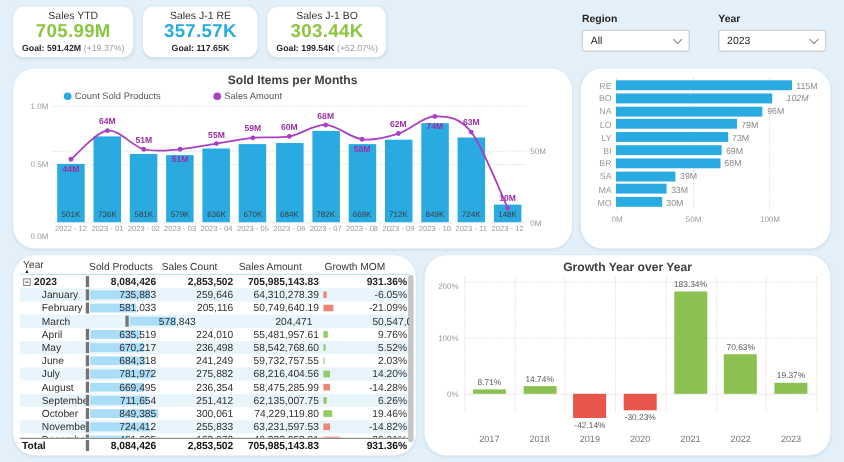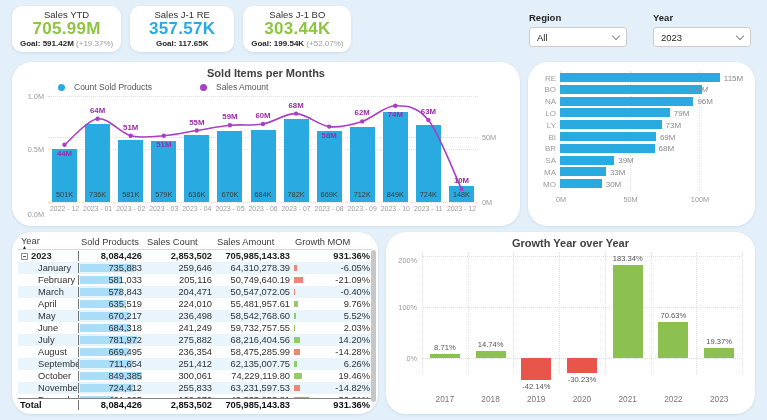--- a/index.html
+++ b/index.html
@@ -20,21 +20,21 @@
   .slicer-label{font-size:9.5px;font-weight:700;color:#252423;margin-bottom:4px;}
   .slicer-box{height:20px;background:#fff;border:1px solid #cccccc;border-radius:3px;display:flex;align-items:center;justify-content:space-between;padding:0 7px;font-size:9.5px;color:#252423;cursor:pointer;}
   .chev{width:6px;height:6px;border-right:1px solid #888;border-bottom:1px solid #888;transform:rotate(45deg);margin-top:-3px;}
   
   .row{display:flex;gap:8px;}
   .panel{background:#fff;border-radius:20px;box-shadow:0 1px 3px rgba(90,140,190,.18);}
   .chart-title{font-size:11px;font-weight:700;color:#404040;text-align:center;line-height:13px;}
   .panel-combo{width:508px;height:164px;padding:5px 8px;position:relative;}
   .panel-stores{width:227px;height:164px;padding:5px 8px;position:relative;}
   .legend{display:flex;gap:12px;align-items:center;font-size:8.5px;color:#555;height:12px;margin:1px 0 0 2px;}
-  .legend-item{display:flex;align-items:center;gap:9px;cursor:pointer;padding-left:36px;}
+  .legend-item{display:flex;align-items:center;gap:3px;cursor:pointer;padding-left:36px;}
   .dot{width:7px;height:7px;border-radius:50%;}
   #combo-chart{position:relative;height:122px;margin-top:3px;}
   #stores-chart{position:relative;height:136px;margin-top:4px;}
   .axlab{position:absolute;font-size:7.3px;color:#9a9a9a;}
   .gridH{position:absolute;left:0;right:0;border-top:1px dotted #e0e0e0;}
   .gridV{position:absolute;top:0;border-left:1px dotted #e0e0e0;}
   .cbar{position:absolute;background:#29abe2;cursor:pointer;}
   .cbar-label{position:absolute;font-size:7.3px;color:#3d3d3d;text-align:center;}
   .lline-label{position:absolute;font-size:7.8px;font-weight:700;color:#9b2da6;text-align:center;width:26px;}
   .xcat{position:absolute;font-size:6.9px;color:#9a9a9a;text-align:center;white-space:nowrap;}
@@ -45,21 +45,21 @@
   .panel-table{width:366px;height:182px;padding:3px 6px;position:relative;display:flex;flex-direction:column;overflow:hidden;}
   .tr{display:grid;grid-template-columns:60px 66px 70px 78px 1fr;align-items:center;}
   .tr.head{height:15px;font-size:9.3px;color:#3a3a3a;border-bottom:1px solid #bfe0f5;}
   .tr.head .cell{padding-left:3px;position:relative;}
   .sort{display:block;font-size:5px;line-height:3px;color:#222;margin-left:1px;}
   .tbody{flex:1;overflow:hidden;position:relative;}
   .tr.data{height:12px;font-size:9.3px;color:#303030;}
   .tr.group{height:12px;font-size:9.3px;font-weight:700;color:#222;}
   .cell{padding:0 2px;white-space:nowrap;overflow:hidden;}
   .cell.num{text-align:right;position:relative;}
-  .cell.sold{border-left:1px solid #737373;}
+  .cell.sold{border-left:3px solid #737373;}
   .databar{position:absolute;left:1px;top:1px;bottom:1px;background:#a9ddf8;z-index:0;}
   .cellv{position:relative;z-index:1;}
   .gbar{position:absolute;left:2px;top:2px;bottom:2px;z-index:0;}
   .month-cell{padding-left:20px;}
   .grp-cell{display:flex;align-items:center;padding-left:3px;gap:3px;}
   .exp{display:inline-block;width:7px;height:7px;border:1px solid #909090;position:relative;flex:0 0 auto;}
   .exp::after{content:"";position:absolute;left:1px;right:1px;top:2px;border-top:1px solid #555;}
   .tr.total{height:13px;font-size:9.3px;font-weight:700;color:#111;border-top:1px solid #808080;background:#fff;}
   .scrollbar{position:absolute;right:2px;top:18px;height:152px;width:5px;background:#c6c6c6;border-radius:3px;cursor:pointer;}
   
@@ -210,21 +210,21 @@
           <div class="axlab" style="left: 14px; top: 124px; width: 22px; text-align: center;">0M</div>
           <div class="gridV" style="left: 93.5px; height: 120px;"></div>
           <div class="axlab" style="left: 83.5px; top: 124px; width: 22px; text-align: center;">50M</div>
           <div class="gridV" style="left: 163px; height: 120px;"></div>
           <div class="axlab" style="left: 153px; top: 124px; width: 22px; text-align: center;">100M</div>
           <div class="srow-label" style="top: 2.5px; left: 0px;">RE</div>
           <div class="sbar" style="left: 24px; top: 2px; width: 159.8px;"></div>
           <div class="sval" style="left: 187.8px; top: 2.5px;">115M</div>
           <div class="srow-label" style="top: 14.3px; left: 0px;">BO</div>
           <div class="sbar" style="left: 24px; top: 13.8px; width: 141.8px;"></div>
-          <div class="sval" style="left: 152px; top: 14.3px; font-style: italic;">102M</div>
+          <div class="sval" style="left: 179px; top: 14.3px; font-style: italic;">102M</div>
           <div class="srow-label" style="top: 26.1px; left: 0px;">NA</div>
           <div class="sbar" style="left: 24px; top: 25.6px; width: 133.4px;"></div>
           <div class="sval" style="left: 161.4px; top: 26.1px;">96M</div>
           <div class="srow-label" style="top: 37.9px; left: 0px;">LO</div>
           <div class="sbar" style="left: 24px; top: 37.4px; width: 109.8px;"></div>
           <div class="sval" style="left: 137.8px; top: 37.9px;">79M</div>
           <div class="srow-label" style="top: 49.7px; left: 0px;">LY</div>
           <div class="sbar" style="left: 24px; top: 49.2px; width: 101.5px;"></div>
           <div class="sval" style="left: 129.5px; top: 49.7px;">73M</div>
           <div class="srow-label" style="top: 61.5px; left: 0px;">BI</div>
@@ -273,21 +273,21 @@
             <div class="cell num"><span class="cellv">64,310,278.39</span></div>
             <div class="cell num"><div class="gbar" style="width: 2.5px; background: rgb(239, 133, 119);"></div><span class="cellv">-6.05%</span></div>
           </div>
           <div class="tr data">
             <div class="cell month-cell">February</div>
             <div class="cell num sold"><div class="databar" style="width: 42.4px;"></div><span class="cellv">581,033</span></div>
             <div class="cell num"><span class="cellv">205,116</span></div>
             <div class="cell num"><span class="cellv">50,749,640.19</span></div>
             <div class="cell num"><div class="gbar" style="width: 8.9px; background: rgb(239, 133, 119);"></div><span class="cellv">-21.09%</span></div>
           </div>
-          <div class="tr data" style="background: rgb(233, 245, 253);">
+          <div class="tr data" style="background: rgb(233, 245, 253); gap: 36px;">
             <div class="cell month-cell">March</div>
             <div class="cell num sold"><div class="databar" style="width: 42.3px;"></div><span class="cellv">578,843</span></div>
             <div class="cell num"><span class="cellv">204,471</span></div>
             <div class="cell num"><span class="cellv">50,547,072.05</span></div>
             <div class="cell num"><div class="gbar" style="width: 0.2px; background: rgb(239, 133, 119);"></div><span class="cellv">-0.40%</span></div>
           </div>
           <div class="tr data">
             <div class="cell month-cell">April</div>
             <div class="cell num sold"><div class="databar" style="width: 46.4px;"></div><span class="cellv">635,519</span></div>
             <div class="cell num"><span class="cellv">224,010</span></div>

